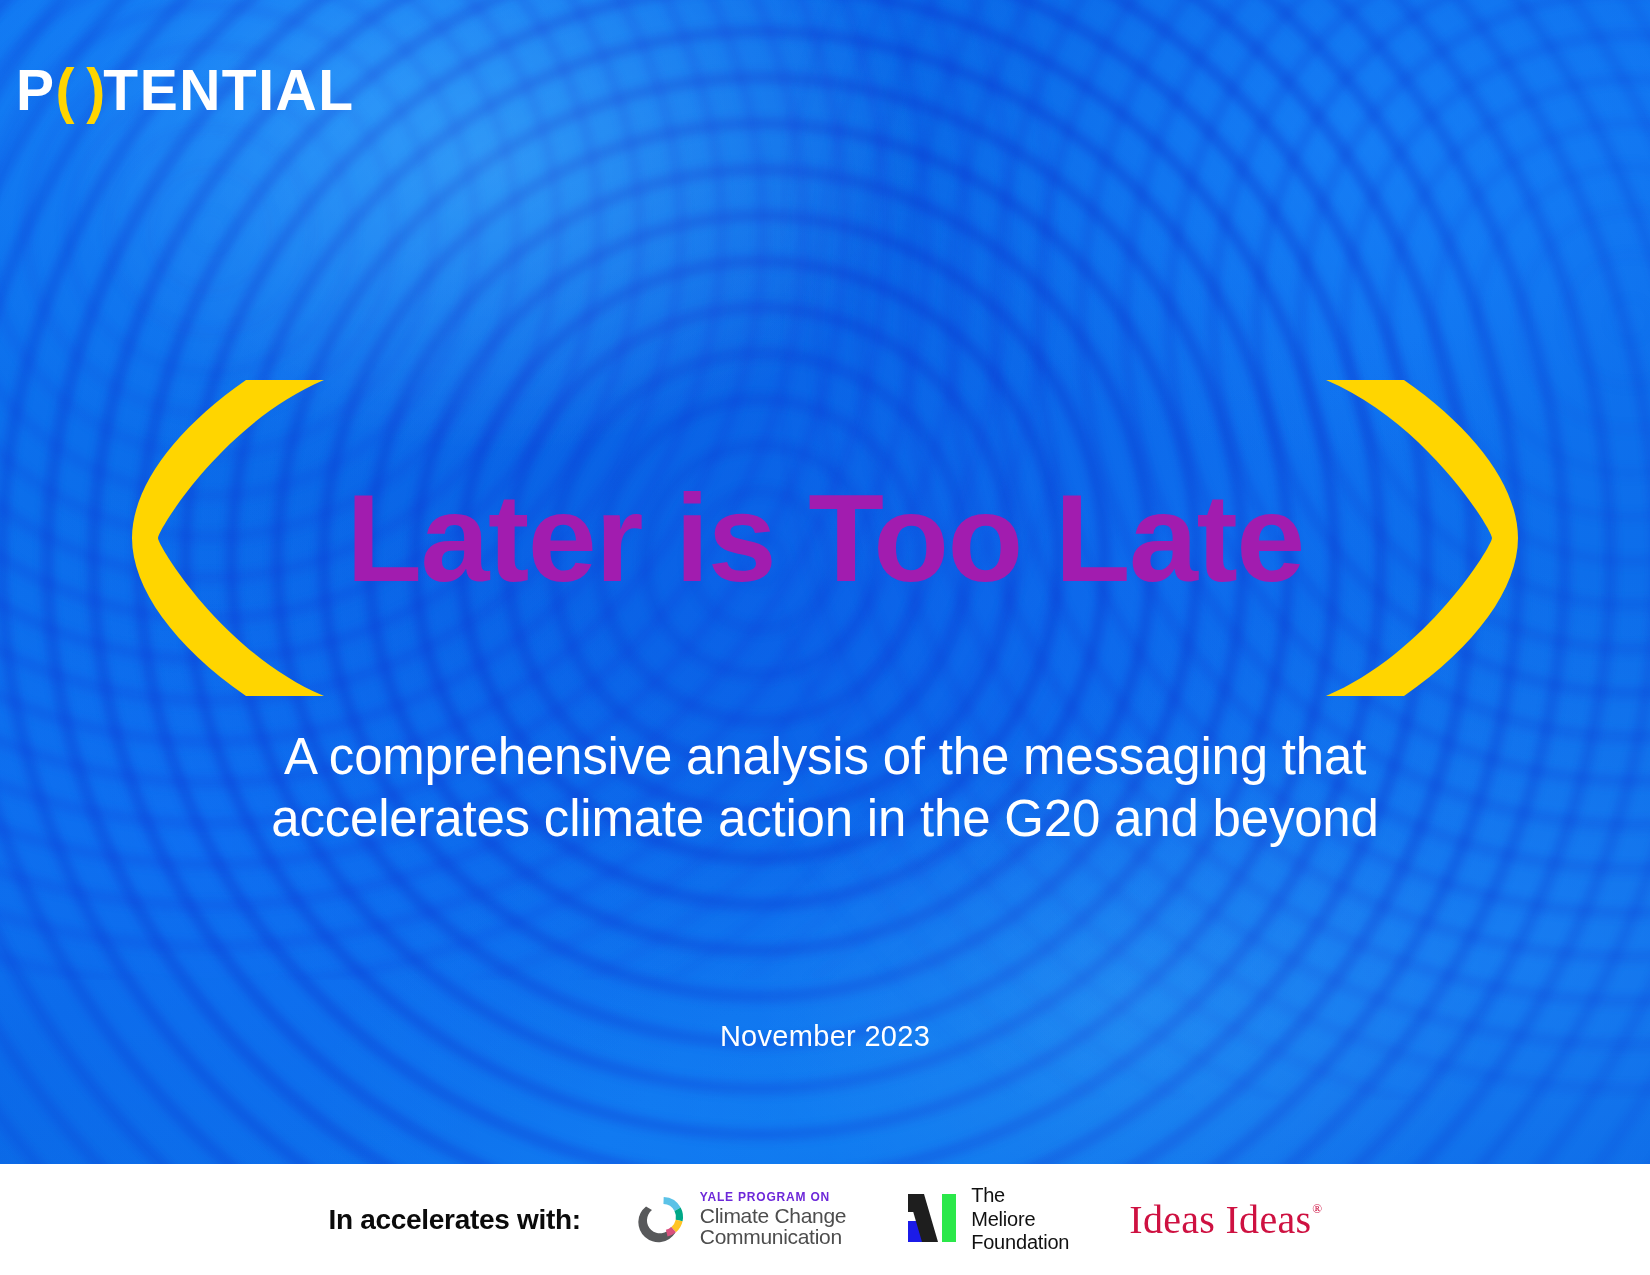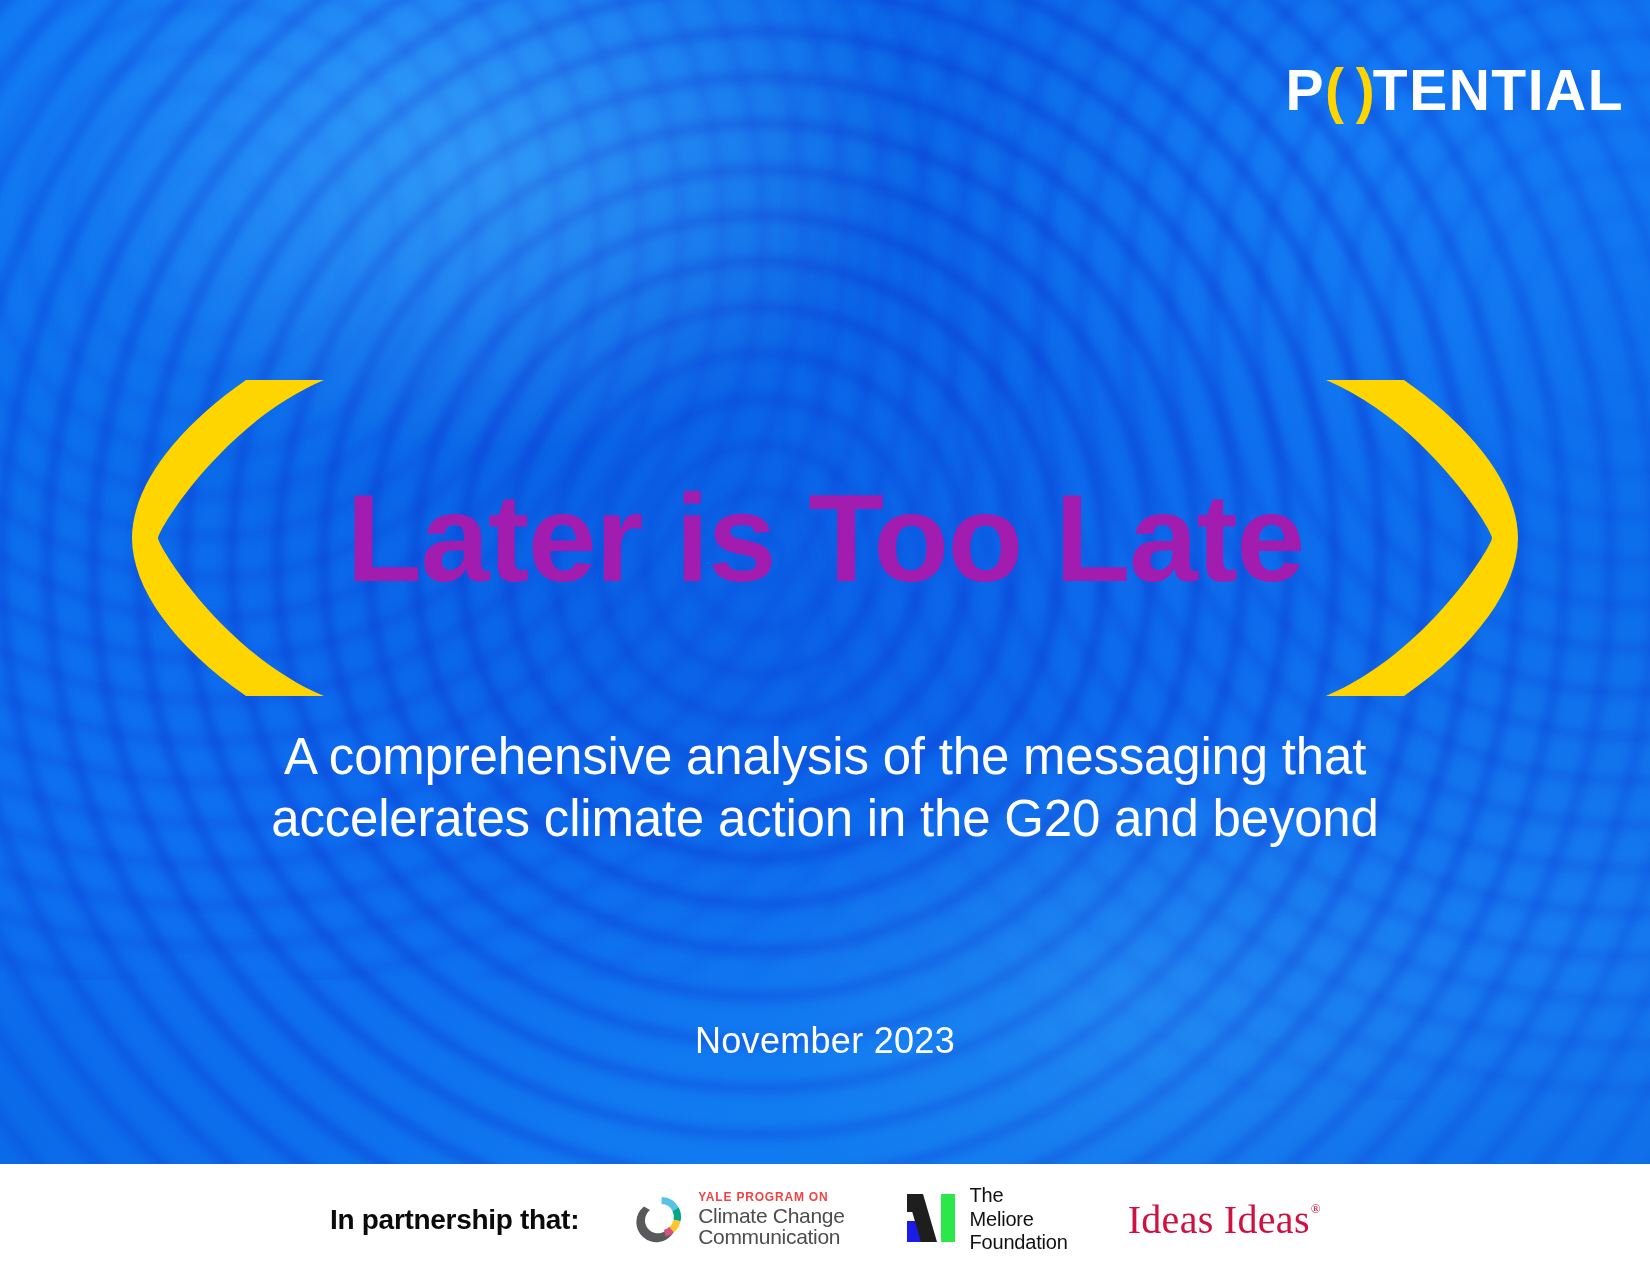--- a/index.html
+++ b/index.html
@@ -120,24 +120,24 @@
       radial-gradient(ellipse 620px 420px at 30% 14%, rgba(90,175,255,.40), rgba(90,175,255,0) 68%),
       radial-gradient(ellipse 520px 380px at 68% 86%, rgba(70,160,255,.32), rgba(70,160,255,0) 70%),
       radial-gradient(ellipse 700px 460px at 50% 96%, rgba(10,92,232,.30), rgba(10,92,232,0) 72%);
     mix-blend-mode: screen;
     opacity: .75;
   }
 
   
   .logo {
     position: absolute;
-    left: 0;
+    left: 16px;
     top: 62px;
     width: 1624px;
-    text-align: right;
+    text-align: left;
     line-height: 1;
     user-select: none;
   }
   .logo-line {
     display: block;
     color: #ffffff;
     font-family: "Liberation Sans", sans-serif;
     font-weight: 700;
     font-size: 57px;
     letter-spacing: 1.5px;
@@ -211,21 +211,21 @@
   
   .date {
     position: absolute;
     left: 0;
     top: 1020px;
     width: 1650px;
     text-align: center;
     color: #ffffff;
     font-family: "Liberation Sans", sans-serif;
     font-weight: 400;
-    font-size: 36px;
+    font-size: 29px;
     letter-spacing: 0.3px;
   }
 
   
   .footer {
     position: absolute;
     left: 0;
     top: 1164px;
     width: 1650px;
     height: 111px;
@@ -253,21 +253,21 @@
   .logo-yale {
     display: flex;
     align-items: center;
     gap: 11px;
     margin-right: 58px;
   }
   .yale-text {
     line-height: 1.02;
   }
   .yale-kicker {
-    color: #ef4444;
+    color: #6d28d9;
     font-family: "Liberation Sans", sans-serif;
     font-weight: 700;
     font-size: 12px;
     letter-spacing: 0.8px;
     display: block;
     margin-bottom: 1px;
   }
   .yale-main {
     color: #4d4d4d;
     font-family: "Liberation Sans", sans-serif;
@@ -376,21 +376,21 @@
   <div class="subtitle">
     <span>A comprehensive analysis of the messaging that</span>
     <span>accelerates climate action in the G20 and beyond</span>
   </div>
 
   <div class="date">November 2023</div>
 
   <div class="footer">
     <div class="footer-inner">
 
-      <div class="partner-label">In partnership that:</div>
+      <div class="partner-label">In accelerates with:</div>
 
       <div class="logo-yale">
         <span>
           <svg width="52" height="52" viewBox="0 0 52 52" aria-hidden="true">
             <g transform="translate(26,26)">
 
               <path d="M 0 -20 A 20 20 0 1 0 -6.84 18.79 L -4.45 12.21 A 13 13 0 1 1 0 -13 Z" fill="#58595B" transform="rotate(-58)"></path>
 
               <path d="M 0 -20 A 20 20 0 0 1 17.32 -10 L 11.26 -6.5 A 13 13 0 0 0 0 -13 Z" fill="#5BC2E7" transform="rotate(2)"></path>
 

